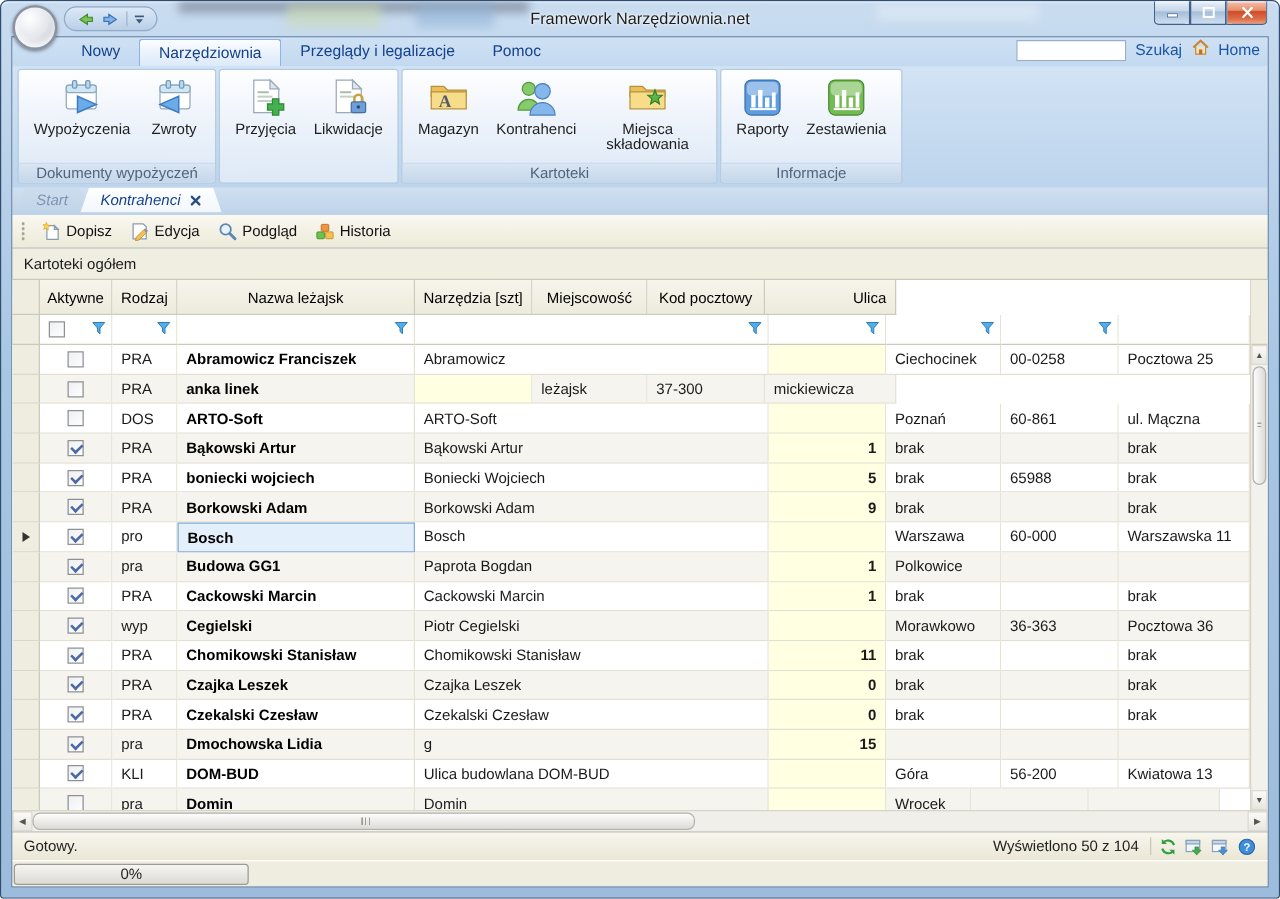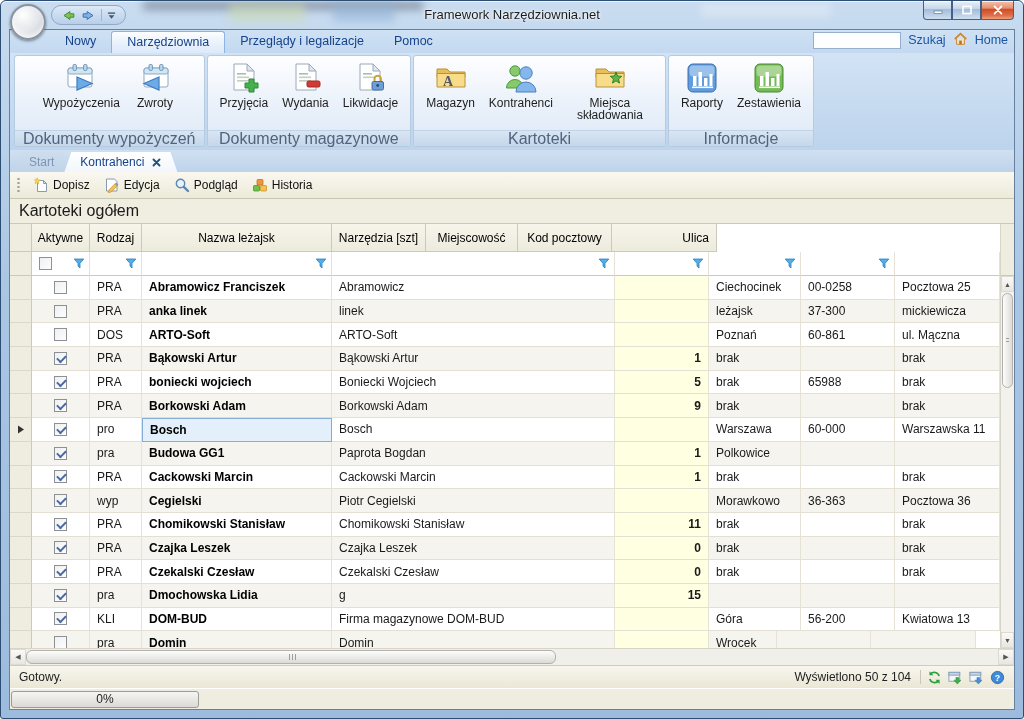--- a/index.html
+++ b/index.html
@@ -34,37 +34,37 @@
   .searchbox { width:88px; height:17px; border:1px solid #96afcb; font-size:11px; padding:0 3px; background:#fdfeff; }
   .bluelink { font-size:12.5px; color:#1a55a8; text-decoration:none; }
   
   .ribbonbody { height:97px; display:flex; align-items:stretch; background:linear-gradient(#d2e3f5,#bcd4ec); padding:1px 0 3px 2px; }
   .rgroup { display:flex; flex-direction:column; margin:1px 0 0 2px; border:1px solid #b5cbe2; border-radius:3px;
     background:linear-gradient(180deg,#fefeff,#eaf1fa 55%,#dde9f6); }
   .rbtns { flex:1; display:flex; align-items:flex-start; justify-content:center; padding:3px 5px 0; }
   .rbtn { display:flex; flex-direction:column; align-items:center; padding:2px 7px; min-width:56px; border-radius:3px; cursor:default; }
   .rbtn .icon svg { width:34px; height:34px; display:block; }
   .rlabel { margin-top:2px; font-size:12px; color:#1e1e1e; text-align:center; line-height:12px; max-width:86px; }
-  .rcap { height:16px; line-height:15px; text-align:center; font-size:16px; color:#50647d;
+  .rcap { height:16px; line-height:15px; text-align:center; font-size:12px; color:#50647d;
     background:linear-gradient(#d9e5f3,#c5d7ea); border-top:1px solid #c0d3e8; border-radius:0 0 3px 3px; padding:0 8px; }
   
-  .doctabs { height:22px; display:flex; align-items:flex-end; padding-left:3px; background:linear-gradient(#d0e0f1,#bdd3ea); }
+  .doctabs { height:22px; display:flex; padding-left:3px; background:linear-gradient(#d0e0f1,#bdd3ea);font-style:italic; }
   .dtab { height:20px; display:flex; align-items:center; padding:0 16px; font-size:12px; color:#7e95b2;
     clip-path:polygon(7px 0,calc(100% - 7px) 0,100% 100%,0 100%); background:linear-gradient(#cddded,#c0d4e9); margin-right:-6px; }
   .dtab.active { background:linear-gradient(#feffff,#f2f7fc); color:#15428b; z-index:2; }
   .dtab .closex { margin-left:8px; display:flex; }
   
   .toolbar { height:27px; display:flex; align-items:center; gap:2px; padding:0 4px;
     background:linear-gradient(#faf8f0,#ecead9); border-bottom:1px solid #c9c6b4; }
   .grip { width:5px; height:16px; margin:0 4px 0 2px;
     background-image:radial-gradient(circle,#a29f90 1px,transparent 1.3px); background-size:5px 4px; }
   .tbtn { display:flex; align-items:center; gap:4px; padding:2px 6px; font-size:12px; color:#111; cursor:default; }
   .tbtn svg { width:16px; height:16px; display:block; }
   
-  .gridcap { height:25px; display:flex; align-items:center; padding:0 9px; font-size:16px; color:#1a1a1a;
+  .gridcap { height:25px; display:flex; align-items:center; padding:0 9px; font-size:12px; color:#1a1a1a;
     background:#f0eee1; border-bottom:1px solid #cbc8b8; }
   
   .grid { height:424px; display:flex; background:#fff; }
   .grid-main { width:990px; display:flex; flex-direction:column; }
   .ghead { height:28px; display:flex; }
   .hcell { border-right:1px solid #cbc9b9; border-bottom:1px solid #cbc9b9; background:linear-gradient(#f7f5eb,#edebdc);
     font-size:12px; color:#000; display:flex; align-items:center; justify-content:center; overflow:hidden; white-space:nowrap; }
   .hcell.ind { background:#efede0; }
   .hcell.rightal { justify-content:flex-end; padding-right:7px; }
   .gfilter { height:24px; display:flex; }
@@ -223,42 +223,28 @@
               </span>
               <div class="rlabel">Przyjęcia</div>
             </div>
             <div class="rbtn">
               <span class="icon" style="display:flex">
                 <svg width="34" height="34" viewBox="0 0 34 34">
                   <path d="M7 3 h13 l7 7 v19 H7z" fill="#fff" stroke="#9aa8b8"></path>
                   <path d="M20 3 l7 7 h-7z" fill="#dde7f1" stroke="#9aa8b8"></path>
                   <rect x="10" y="12" width="9" height="1.6" fill="#a9bfa9"></rect>
                   <rect x="10" y="15.5" width="12" height="1.6" fill="#c3cfc3"></rect>
-                  <rect x="10" y="19" width="12" height="1.6" fill="#c3cfc3"></rect>
-                  <rect x="18" y="20" width="13" height="6" rx="1.5" fill="#d23b35" stroke="#a52a25"></rect>
-                </svg>
-              </span>
-              <div class="rlabel">Wydania</div>
-            </div>
-            <div class="rbtn">
-              <span class="icon" style="display:flex">
-                <svg width="34" height="34" viewBox="0 0 34 34">
-                  <path d="M7 3 h13 l7 7 v19 H7z" fill="#fff" stroke="#9aa8b8"></path>
-                  <path d="M20 3 l7 7 h-7z" fill="#dde7f1" stroke="#9aa8b8"></path>
-                  <rect x="10" y="12" width="9" height="1.6" fill="#a9bfa9"></rect>
-                  <rect x="10" y="15.5" width="12" height="1.6" fill="#c3cfc3"></rect>
                   <path d="M21.5 21 v-3 a3.2 3.2 0 0 1 6.4 0 v3" fill="none" stroke="#c9a23f" stroke-width="2"></path>
                   <rect x="19" y="20.5" width="11.5" height="8.5" rx="1.5" fill="#6f9fd8" stroke="#41729f"></rect>
                   <circle cx="24.7" cy="24.5" r="1.4" fill="#2c4a6b"></circle>
                 </svg>
               </span>
               <div class="rlabel">Likwidacje</div>
             </div>
           </div>
-          <div class="rcap">Dokumenty magazynowe</div>
         </div>
         <div class="rgroup">
           <div class="rbtns">
             <div class="rbtn">
               <span class="icon" style="display:flex">
                 <svg width="34" height="34" viewBox="0 0 34 34">
                   <path d="M3 8 h10 l3 3 h15 v5 H3z" fill="#e8bf5a" stroke="#b8923a"></path>
                   <path d="M3 12.5 h28 V26 H3z" fill="#f7dd8a" stroke="#b8923a"></path>
                   <text x="9" y="24.5" font-size="14" font-weight="bold" fill="#555a66" font-family="Liberation Serif,serif">A</text>
                 </svg>
@@ -445,21 +431,20 @@
               <div class="cell" style="width:94px">00-0258</div>
               <div class="cell" style="width:105px">Pocztowa 25</div>
             </div>
             <div class="grow alt">
               <div class="cell ind" style="width:22px"></div>
               <div class="cell" style="width:58px;justify-content:center">
                 <span class="cb"></span>
               </div>
               <div class="cell" style="width:52px">PRA</div>
               <div class="cell bold" style="width:190px">anka linek</div>
-              <div class="cell" style="width:283px">linek</div>
               <div class="cell tools" style="width:94px"></div>
               <div class="cell" style="width:92px">leżajsk</div>
               <div class="cell" style="width:94px">37-300</div>
               <div class="cell" style="width:105px">mickiewicza</div>
             </div>
             <div class="grow">
               <div class="cell ind" style="width:22px"></div>
               <div class="cell" style="width:58px;justify-content:center">
                 <span class="cb"></span>
               </div>
@@ -618,21 +603,21 @@
               <div class="cell" style="width:94px"></div>
               <div class="cell" style="width:105px"></div>
             </div>
             <div class="grow">
               <div class="cell ind" style="width:22px"></div>
               <div class="cell" style="width:58px;justify-content:center">
                 <span class="cb checked"></span>
               </div>
               <div class="cell" style="width:52px">KLI</div>
               <div class="cell bold" style="width:190px">DOM-BUD</div>
-              <div class="cell" style="width:283px">Firma magazynowe DOM-BUD</div>
+              <div class="cell" style="width:283px">Ulica budowlana DOM-BUD</div>
               <div class="cell tools" style="width:94px"></div>
               <div class="cell" style="width:92px">Góra</div>
               <div class="cell" style="width:94px">56-200</div>
               <div class="cell" style="width:105px">Kwiatowa 13</div>
             </div>
             <div class="grow alt">
               <div class="cell ind" style="width:22px"></div>
               <div class="cell" style="width:58px;justify-content:center">
                 <span class="cb"></span>
               </div>

